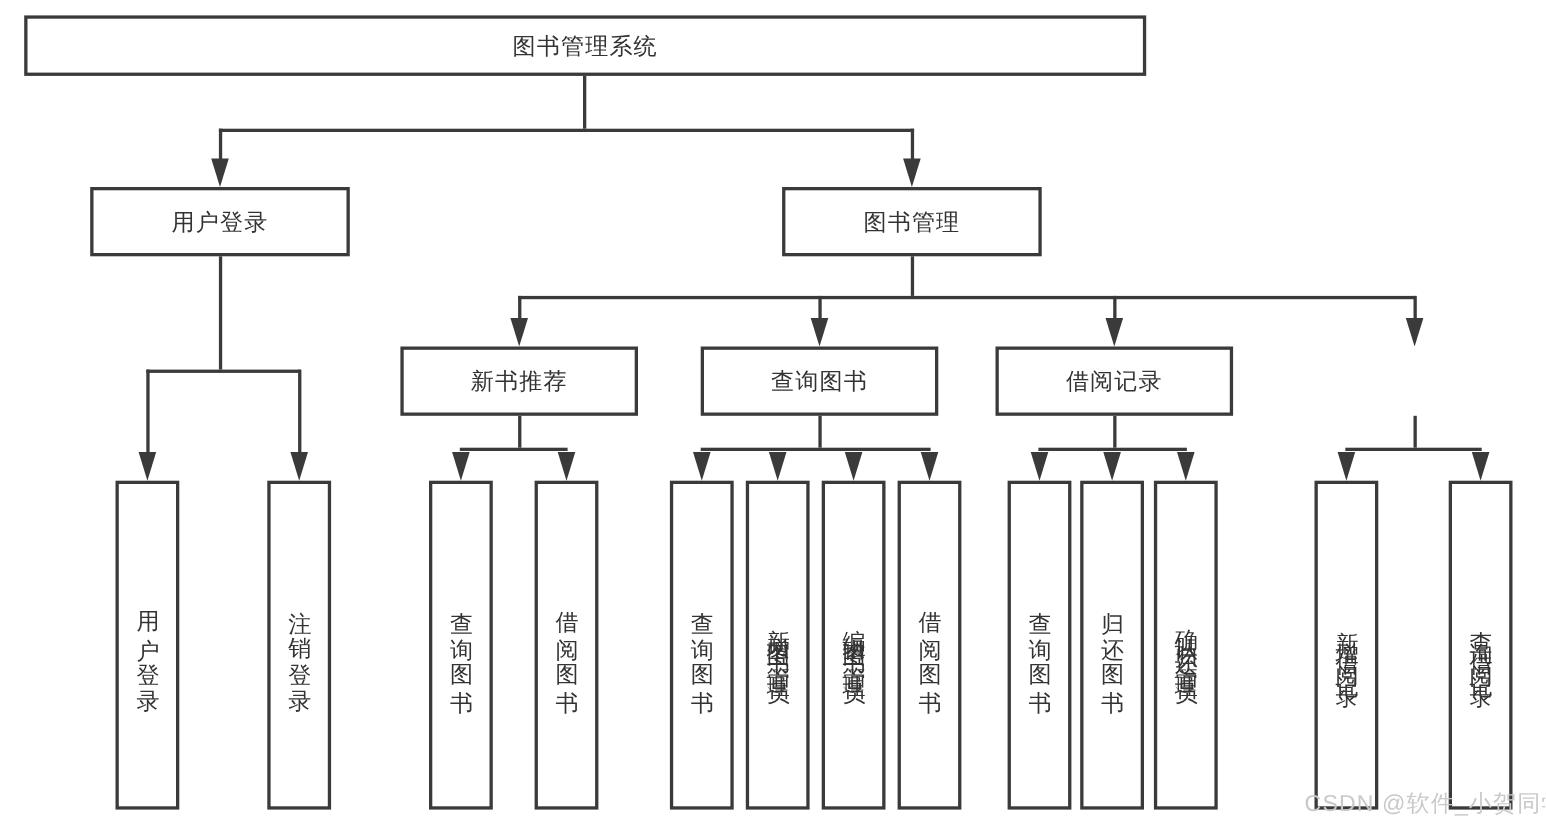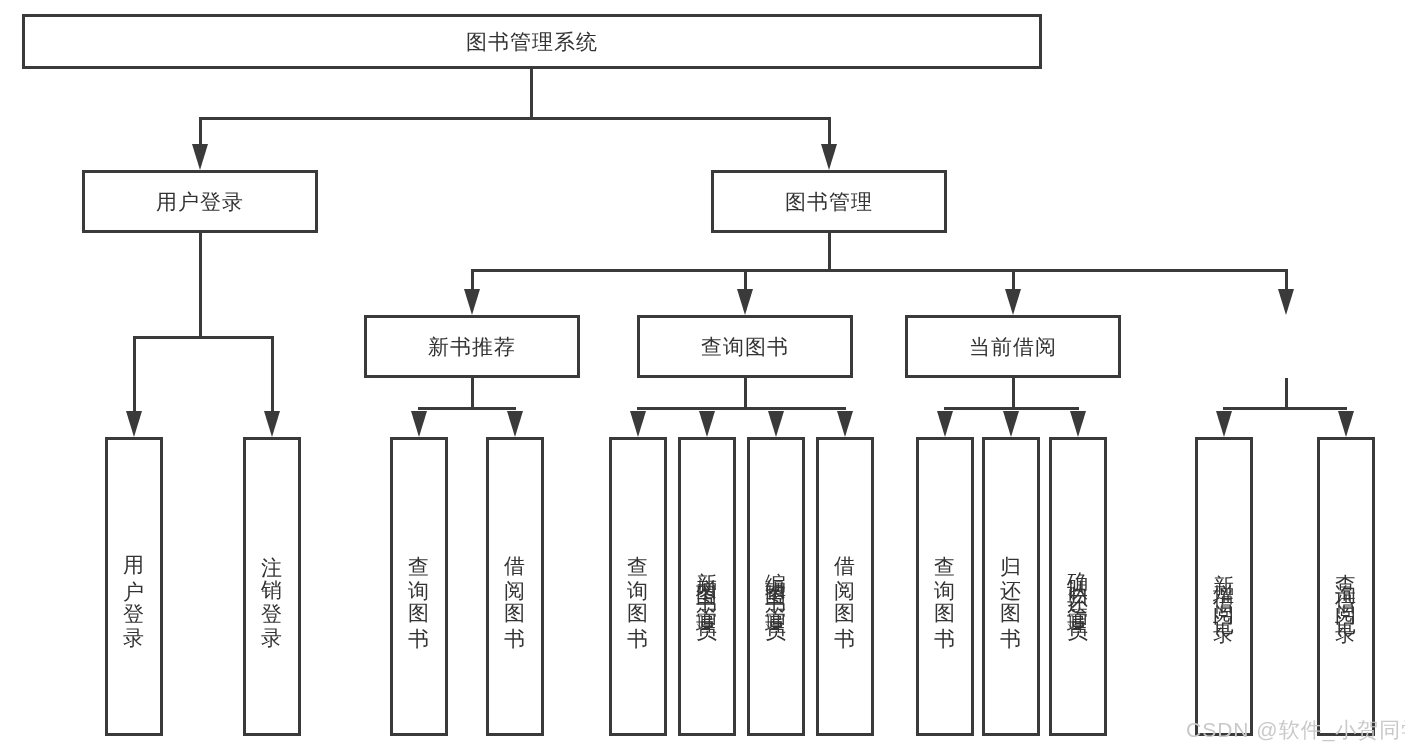--- a/index.html
+++ b/index.html
@@ -94,21 +94,21 @@
     <span>新书推荐</span>
   </div>
 
   <div class="node" id="n-mgmt">
     <span>图书管理</span>
   </div>
   <div class="node" id="n-l3-1">
     <span>查询图书</span>
   </div>
   <div class="node" id="n-l3-2">
-    <span>当前借阅</span>
+    <span>借阅记录</span>
   </div>
 
   <div class="node leaf" id="lf-login-0">
     <span class="vt vt-loose">用户登录</span>
   </div>
   <div class="node leaf" id="lf-login-1">
     <span class="vt vt-loose">注销登录</span>
   </div>
 
   <div class="node leaf" id="lf-nb-0">

